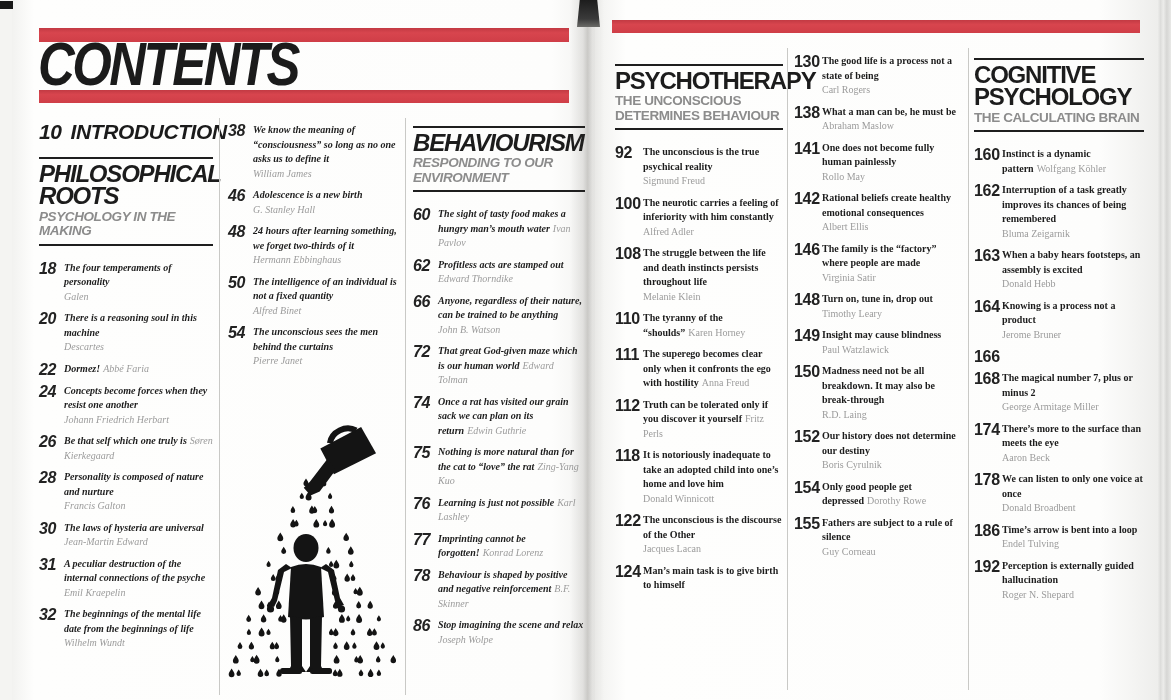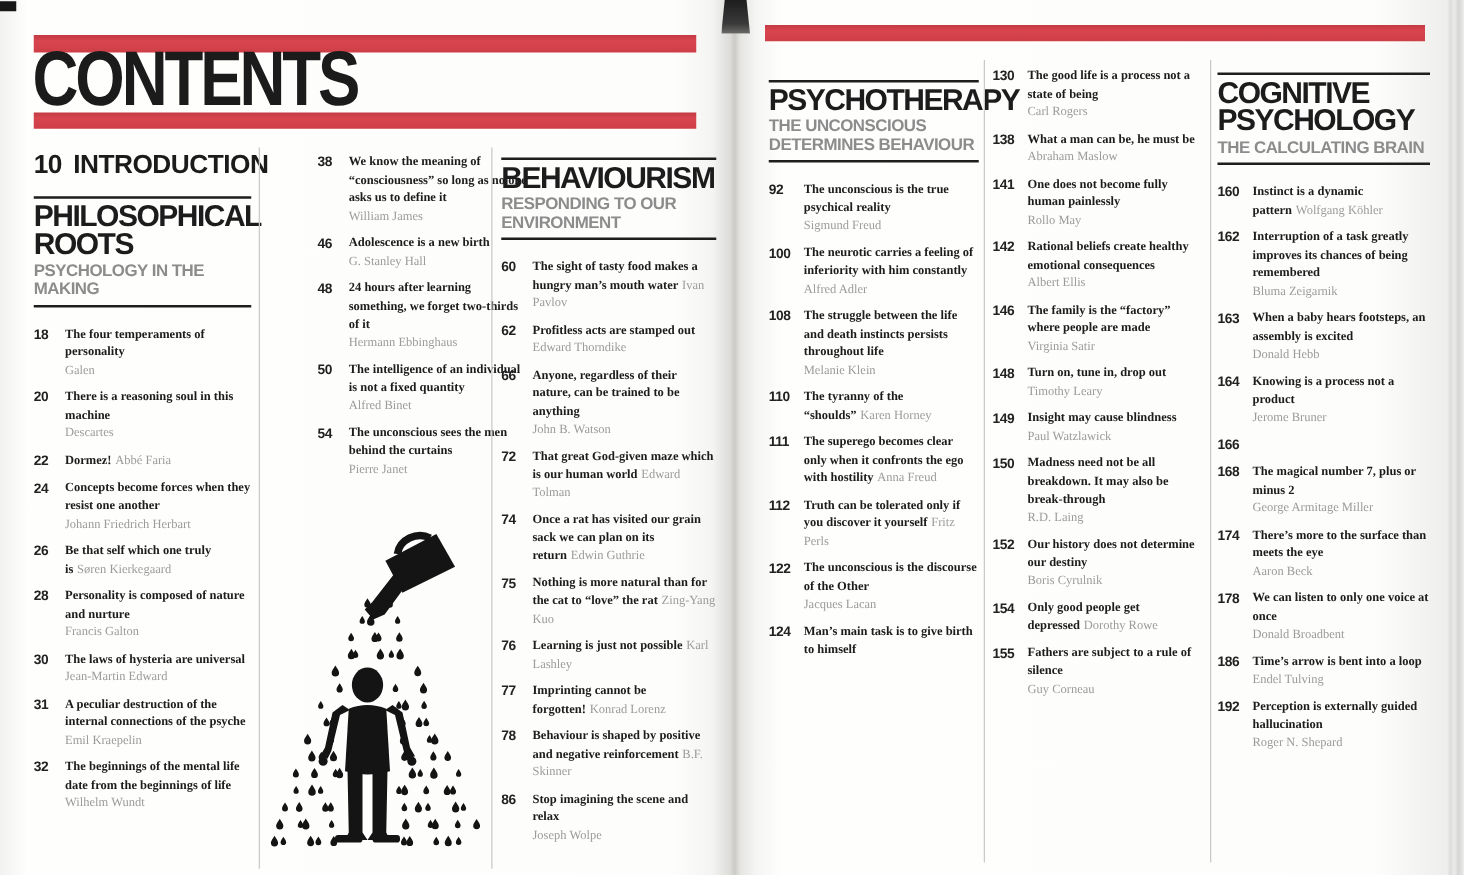--- a/index.html
+++ b/index.html
@@ -1,19 +1,19 @@
 <!DOCTYPE html>
 <html><head>
 <meta charset="utf-8">
 <style>
   html,body{margin:0;padding:0;}
   body{width:1171px;height:700px;position:relative;overflow:hidden;background:#f4f4f2;
        font-family:"Liberation Sans",sans-serif;}
   .page{position:absolute;top:0;height:700px;}
-  #page-left{left:0;width:583px;background:linear-gradient(90deg,#f2f2f0 0px,#fefefd 22px,#fdfdfc 540px,#f0f0ee 583px);}
+  #page-left{left:12px;width:583px;background:linear-gradient(90deg,#f2f2f0 0px,#fefefd 22px,#fdfdfc 540px,#f0f0ee 583px);font-style:italic;}
   #page-right{left:600px;width:557px;background:linear-gradient(90deg,#f3f3f1 0px,#fefefd 26px,#fdfdfc 500px,#eeeeec 557px);}
   .spine{position:absolute;left:570px;top:0;width:34px;height:700px;
          background:linear-gradient(90deg,rgba(0,0,0,0) 0%,rgba(60,55,50,0.10) 38%,rgba(60,55,50,0.22) 52%,rgba(60,55,50,0.08) 66%,rgba(0,0,0,0) 100%);}
   .spine-notch{position:absolute;left:577px;top:0;width:23px;height:27px;background:linear-gradient(180deg,#1d1d1d 0%,#3a3a3a 70%,#6b6b68 100%);
          clip-path:polygon(12% 0,88% 0,100% 100%,0% 100%);}
   .corner-mark{position:absolute;left:0;top:1px;width:13px;height:8px;background:#171717;}
   .edge-right{position:absolute;left:1157px;top:0;width:14px;height:700px;
          background:linear-gradient(90deg,#f1f1ef 0%,#dddddb 25%,#ecECea 45%,#d6d6d4 70%,#e9e9e7 100%);}
 
   .redbar{position:absolute;height:14px;background:linear-gradient(180deg,#c23a43 0%,#d8454e 35%,#cf3e47 100%);}
@@ -23,39 +23,39 @@
 
   #contents-title{position:absolute;left:26px;top:38px;font-weight:bold;font-size:62px;line-height:52px;
          letter-spacing:-3px;color:#1b1b1b;transform:scaleX(0.82);transform-origin:left top;white-space:nowrap;}
 
   .vr{position:absolute;width:1px;background:#c9c9c6;}
   #vr1{left:207px;top:118px;height:577px;}
   #vr2{left:393px;top:118px;height:577px;}
 
   .col{position:absolute;}
   #col1{left:27px;top:120px;width:174px;}
-  #col2{left:216px;top:121px;width:171px;margin-left:38px;}
+  #col2{left:216px;top:121px;width:171px;}
   #col3{left:401px;top:126px;width:172px;}
   #col4{left:615px;top:64px;width:168px;}
   #col5{left:794px;top:52px;width:170px;}
   #col6{left:974px;top:58px;width:170px;}
 
   .intro{font-weight:bold;font-size:21px;letter-spacing:-0.4px;color:#1b1b1b;margin-bottom:13px;}
   .intro-num{margin-right:9px;}
 
   .rule{border-top:2.5px solid #1e1e1e;}
   .sec{margin-bottom:15px;}
   .sec .sec-title{font-weight:bold;font-size:24px;line-height:0.93;letter-spacing:-1.2px;color:#1c1c1c;
         margin:4px 0 2px 0;}
   .sec .sec-sub{font-weight:bold;font-size:13.5px;line-height:1.08;letter-spacing:-0.4px;color:#8c8c8c;margin:0 0 5px 0;}
 
   .entries{margin-top:2px;}
   .sec + .entries{margin-top:14px;}
   .entry{display:flex;margin-bottom:7px;}
-  .num{flex:none;width:25px;font-weight:bold;font-size:11px;line-height:15px;letter-spacing:-0.3px;color:#222;}
+  .num{flex:none;width:25px;font-weight:bold;font-size:16px;line-height:15px;letter-spacing:-0.3px;color:#222;}
   .rightpage .num{width:28px;}
   .ebody{font-family:"Liberation Serif",serif;font-size:10px;line-height:14.5px;}
   .t{font-weight:bold;color:#1c1c1c;}
   .a{color:#9b9b9b;}
   .a.blk{display:block;}
   .a.inl{margin-left:3px;}
 
   #illustration{position:absolute;left:202px;top:420px;width:186px;height:278px;}
 </style>
 </head>
@@ -334,20 +334,24 @@
   </div>
         <div class="entry">
     <span class="num">111</span>
     <span class="ebody"><span class="t">The superego becomes clear only when it confronts the ego with hostility</span><span class="a inl">Anna Freud</span></span>
   </div>
         <div class="entry">
     <span class="num">112</span>
     <span class="ebody"><span class="t">Truth can be tolerated only if you discover it yourself</span><span class="a inl">Fritz Perls</span></span>
   </div>
         <div class="entry">
+    <span class="num">118</span>
+    <span class="ebody"><span class="t">It is notoriously inadequate to take an adopted child into one’s home and love him</span><span class="a blk">Donald Winnicott</span></span>
+  </div>
+        <div class="entry">
     <span class="num">122</span>
     <span class="ebody"><span class="t">The unconscious is the discourse of the Other</span><span class="a blk">Jacques Lacan</span></span>
   </div>
         <div class="entry">
     <span class="num">124</span>
     <span class="ebody"><span class="t">Man’s main task is to give birth to himself</span></span>
   </div>
       </div>
   </div>
 

